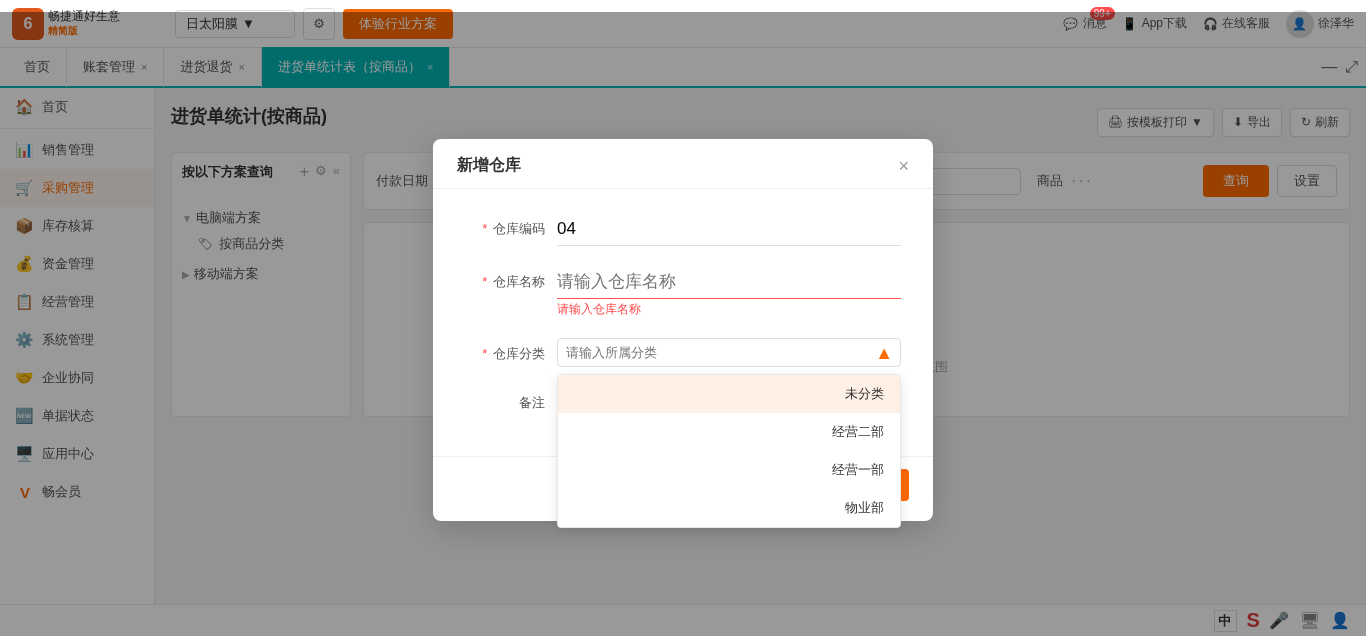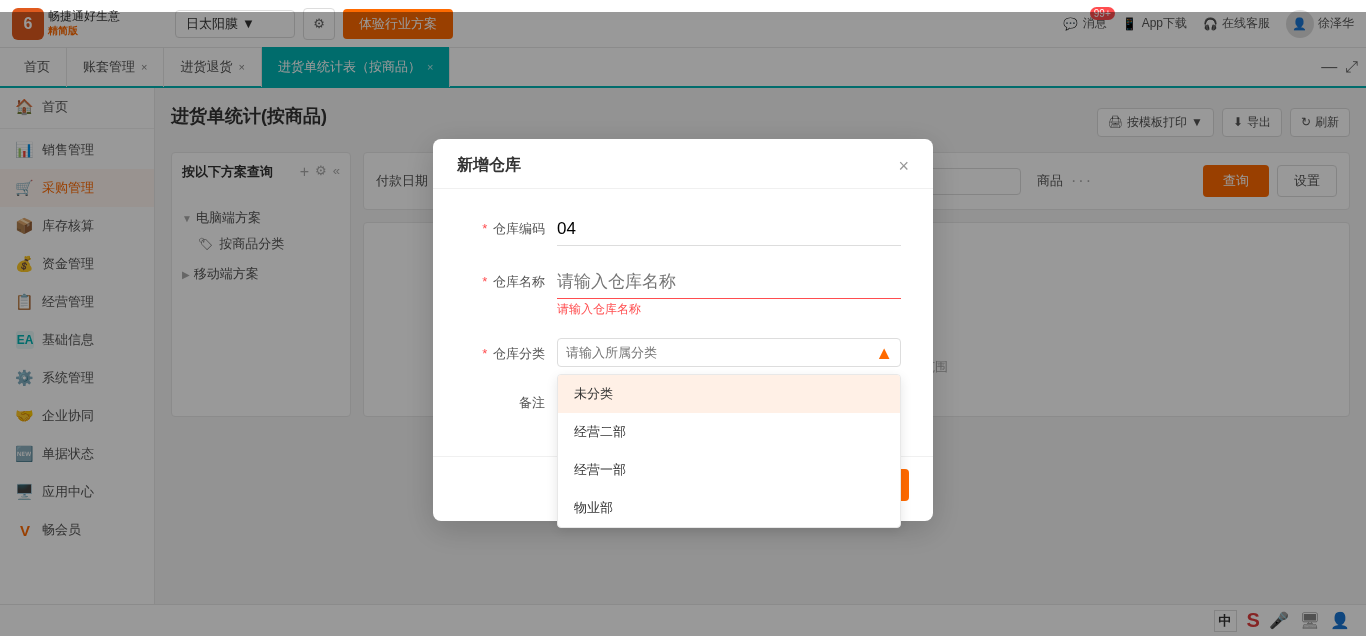--- a/index.html
+++ b/index.html
@@ -157,21 +157,21 @@
     .category-arrow {
       position: absolute; right: 8px; top: 50%; transform: translateY(-50%);
       color: #ff6a00; font-size: 18px; cursor: pointer;
     }
     .dropdown-list {
       position: absolute; top: 36px; left: 0; right: 0;
       background: white; border: 1px solid #e8e8e8; border-radius: 4px;
       box-shadow: 0 4px 12px rgba(0,0,0,0.1); z-index: 200; overflow: hidden;
     }
     .dropdown-item {
-      padding: 10px 16px; cursor: pointer; font-size: 13px; color: #333;
+      padding: 10px 16px; cursor: pointer; font-size: 13px; color: #333; text-align: right;
     }
     .dropdown-item.highlighted { background: #fff0e6; }
     .modal-footer {
       display: flex; justify-content: flex-end; padding: 12px 24px 20px;
       gap: 10px; border-top: 1px solid #f0f0f0;
     }
     .save-btn {
       background: #ff6a00; color: white; border: none;
       border-radius: 4px; padding: 7px 20px; cursor: pointer; font-size: 13px;
     }
@@ -273,24 +273,20 @@
       <span class="sidebar-icon">📦</span>
       <span>库存核算</span>
     </div>
     <div class="sidebar-item">
       <span class="sidebar-icon">💰</span>
       <span>资金管理</span>
     </div>
     <div class="sidebar-item">
       <span class="sidebar-icon">📋</span>
       <span>经营管理</span>
-    </div>
-    <div class="sidebar-item">
-      <span class="sidebar-icon" style="font-size:12px; font-weight:bold; color:#00b4b4; background:#e6f7f7; border-radius:3px; padding:1px 3px;">EA</span>
-      <span>基础信息</span>
     </div>
     <div class="sidebar-item">
       <span class="sidebar-icon">⚙️</span>
       <span>系统管理</span>
     </div>
     <div class="sidebar-item">
       <span class="sidebar-icon">🤝</span>
       <span>企业协同</span>
     </div>
     <div class="sidebar-item">

